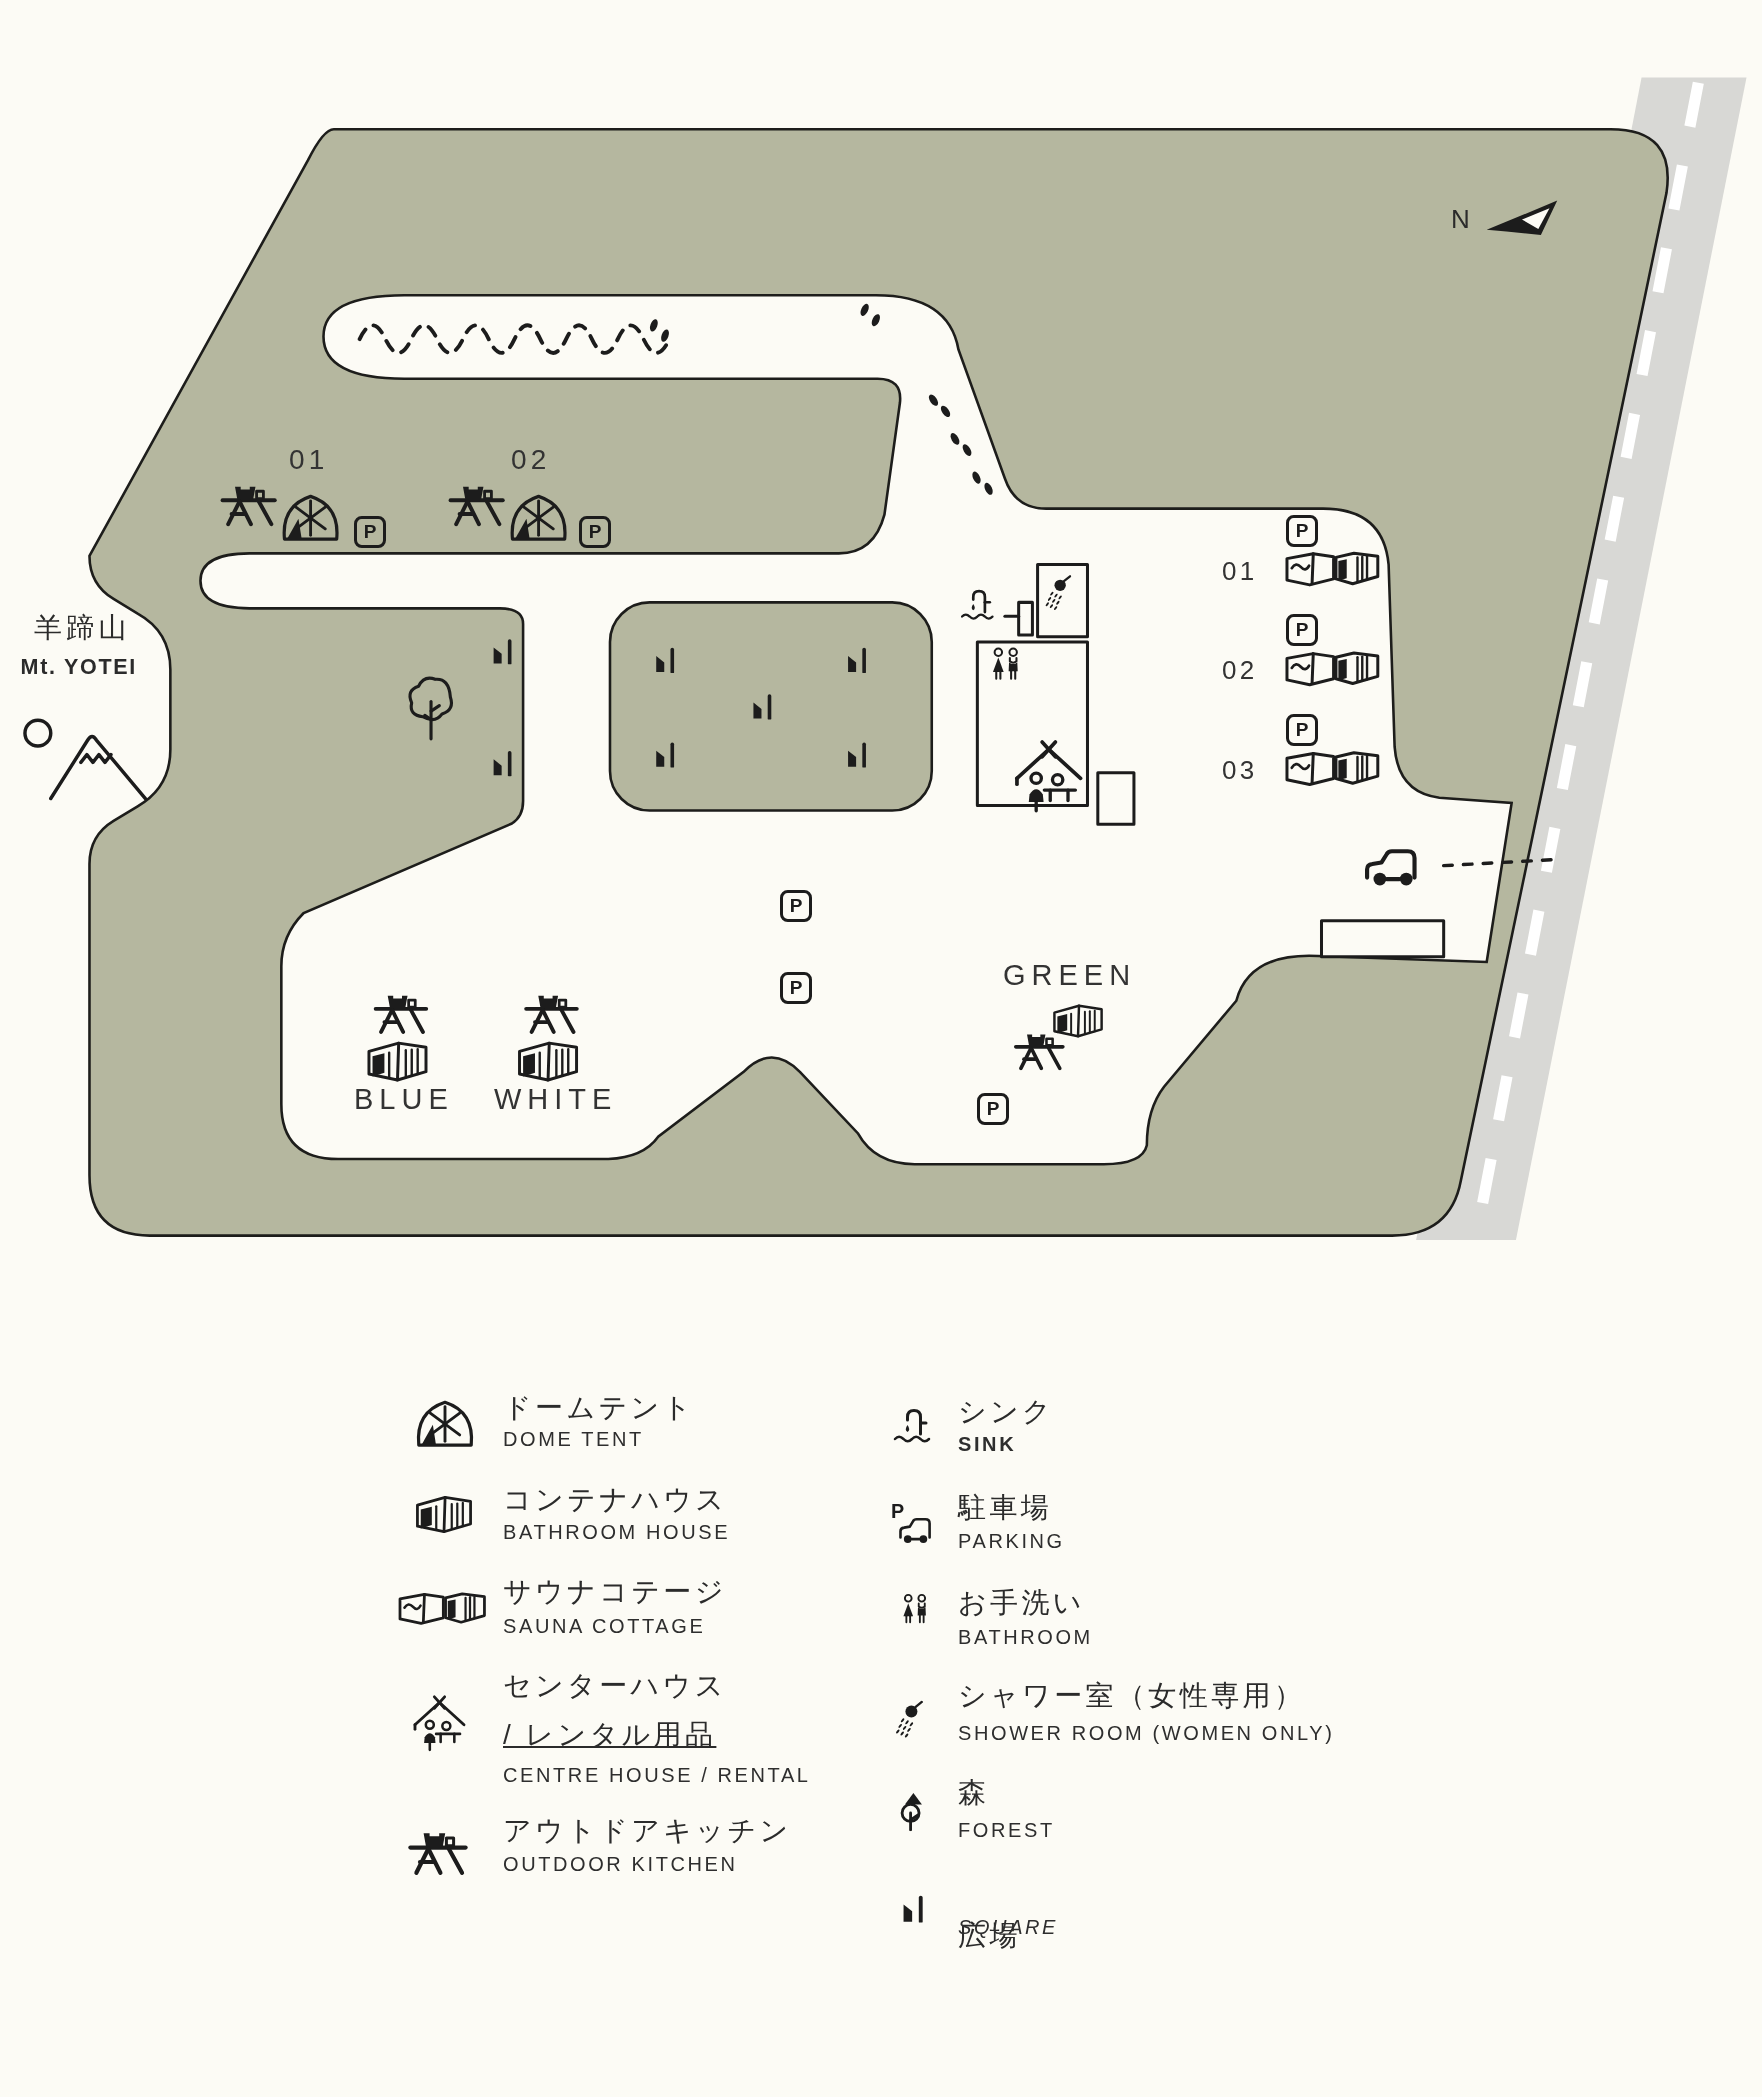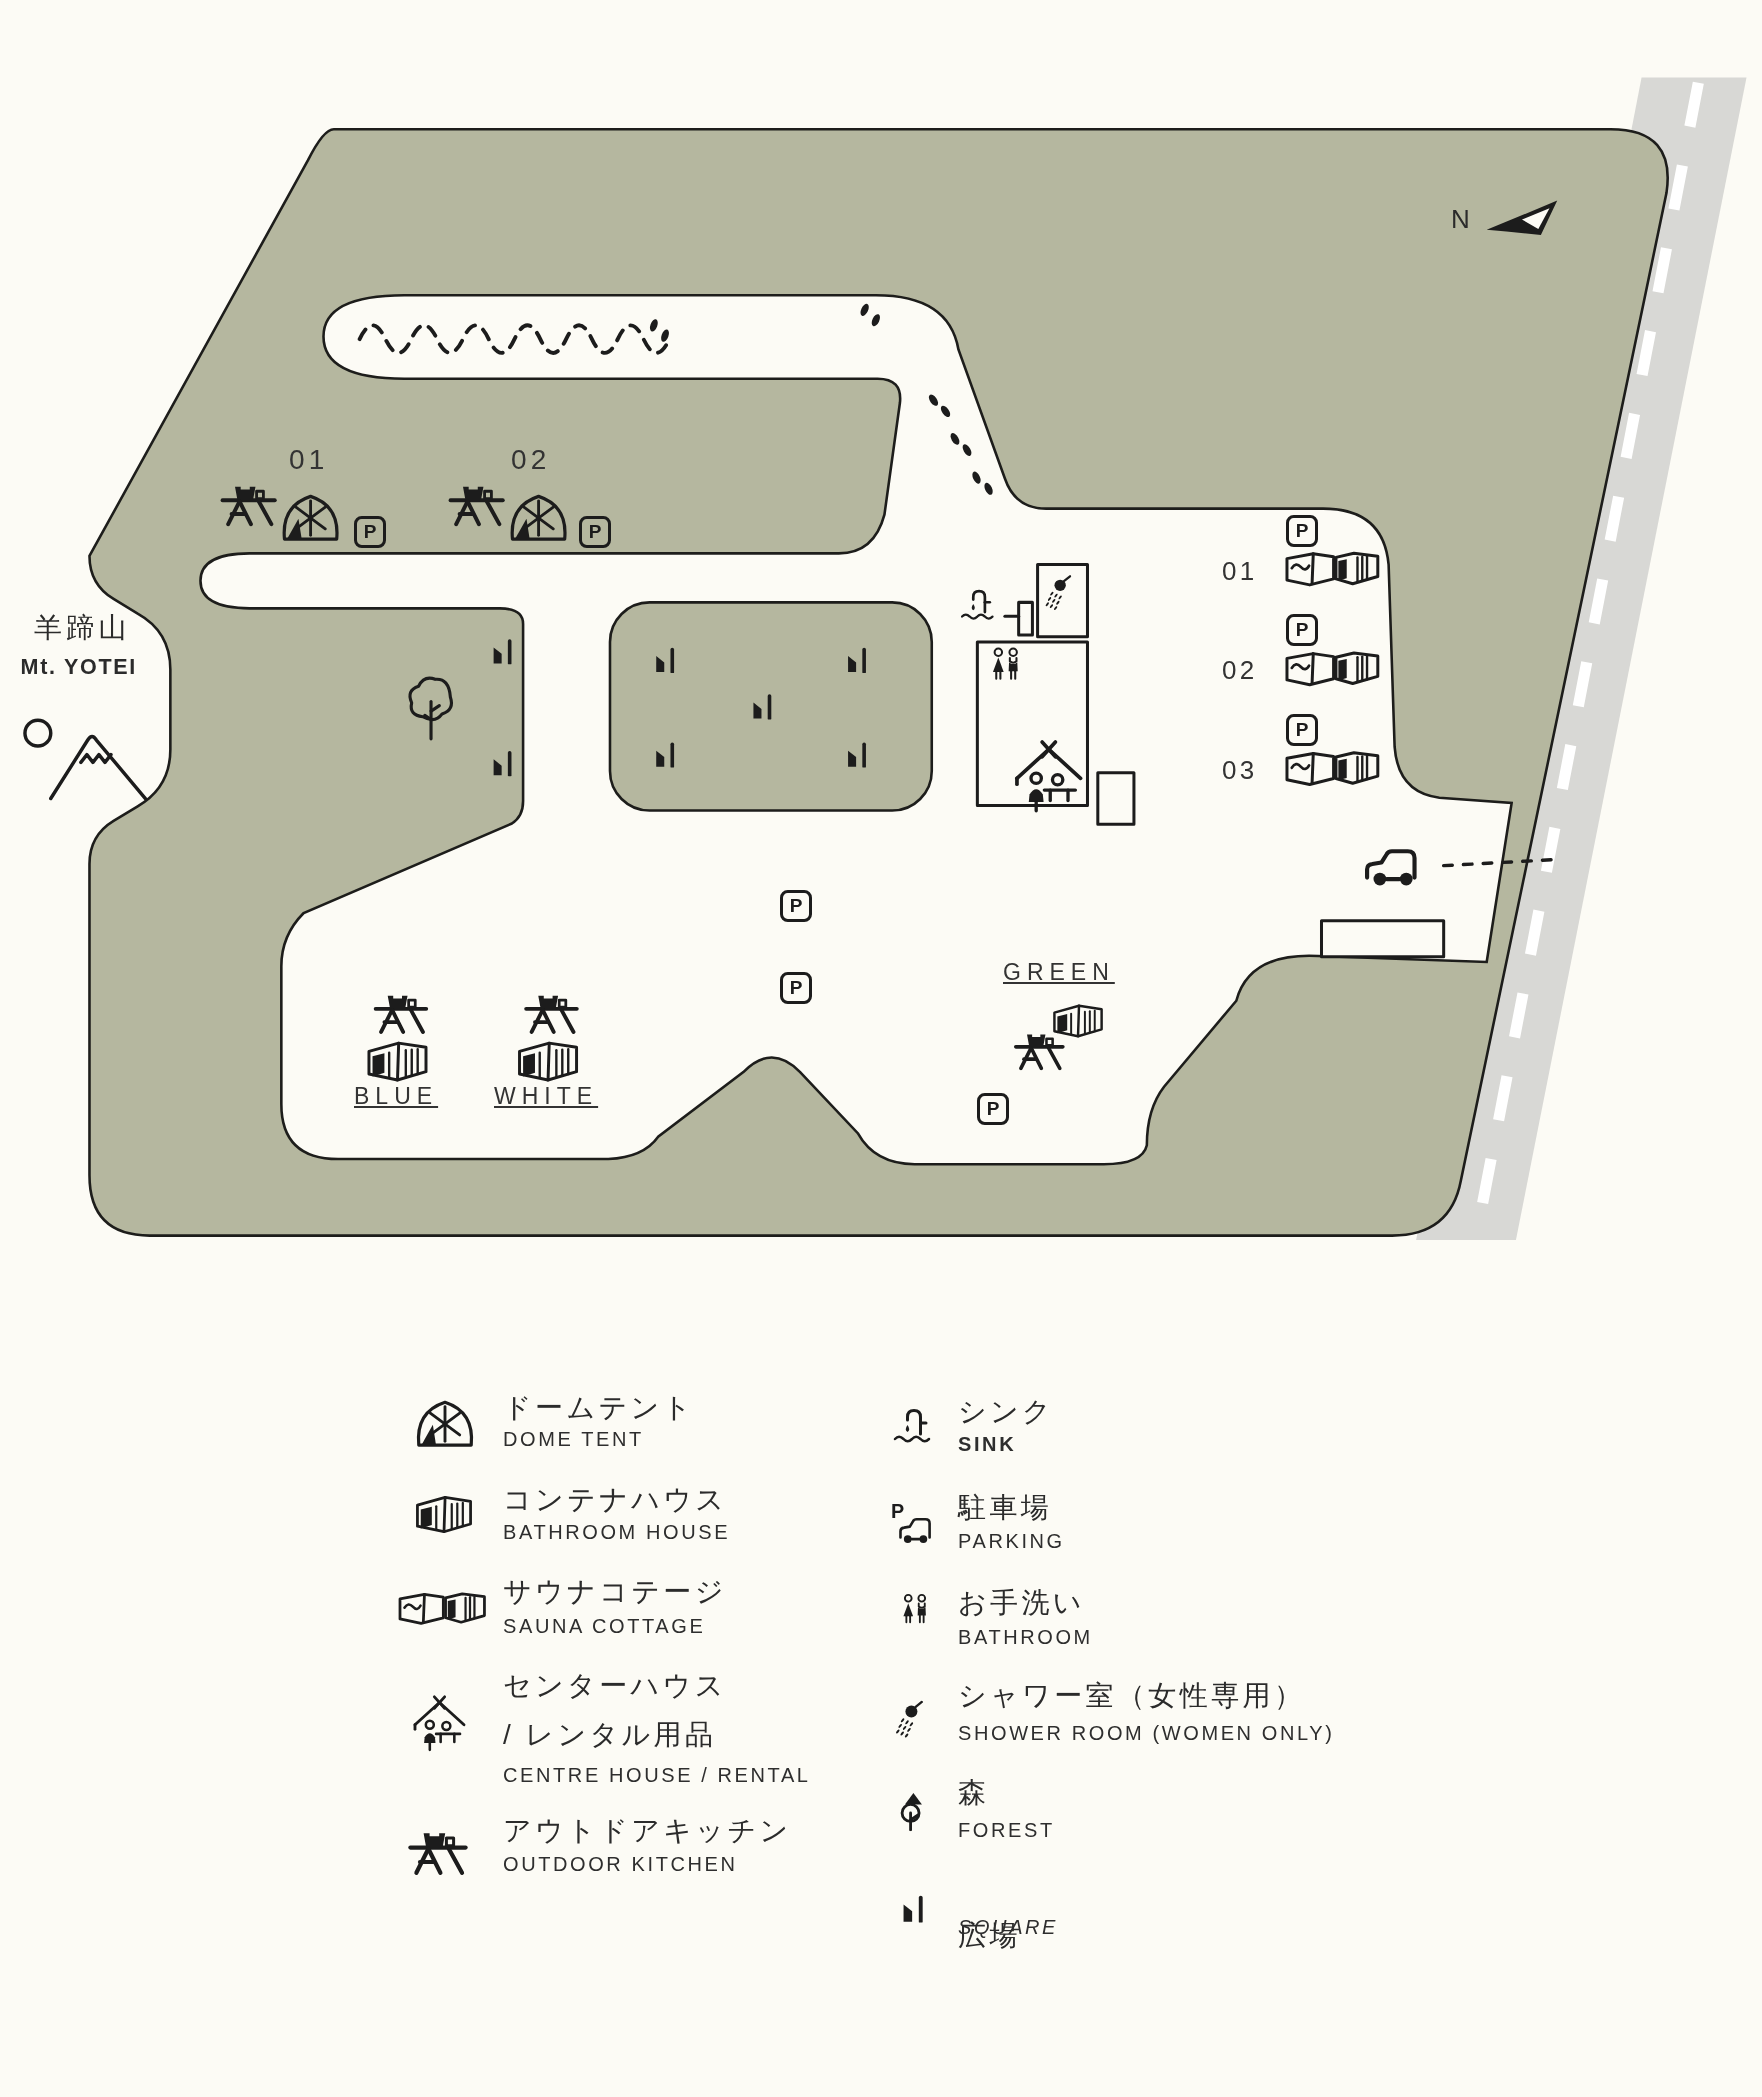--- a/index.html
+++ b/index.html
@@ -3,21 +3,21 @@
 <meta charset="utf-8">
 <style>
   html,body{margin:0;padding:0;}
   body{width:1762px;height:2098px;background:#fcfbf5;font-family:"Liberation Sans",sans-serif;color:#2b2b2b;}
   .stage{position:relative;width:1762px;height:2098px;overflow:hidden;background:#fcfbf5;}
   .mapsvg{position:absolute;left:0;top:0;}
   .lbl{position:absolute;white-space:nowrap;color:#2b2b2b;line-height:1;}
   .lbl-n{font-size:26px;letter-spacing:1.7px;}
   .lbl-site{font-size:28px;letter-spacing:4.3px;color:#333;}
   .lbl-sauna{font-size:26px;letter-spacing:3.4px;color:#333;}
-  .lbl-cont{font-size:23px;letter-spacing:6px;color:#333;text-decoration:underline;}
+  .lbl-cont{font-size:29px;letter-spacing:6px;color:#333;}
   .lbl-mtjp{font-size:28px;letter-spacing:4.3px;}
   .lbl-mten{font-size:21.5px;letter-spacing:1.7px;}
   .pbadge{position:absolute;width:26px;height:26px;border:3.4px solid #1c1c1c;border-radius:7.7px;
           display:flex;align-items:center;justify-content:center;font-size:19px;font-weight:700;
           color:#1c1c1c;background:transparent;}
   .lg-jp{position:absolute;font-size:28px;letter-spacing:3.4px;line-height:1;white-space:nowrap;}
   .lg-en{position:absolute;font-size:20px;letter-spacing:2.6px;line-height:1;white-space:nowrap;color:#2e2e2e;}
   .lg-ic{position:absolute;}
   svg .st{stroke:#1c1c1c;fill:none;stroke-linecap:round;stroke-linejoin:round;}
   svg .fl{fill:#1c1c1c;stroke:none;}
@@ -296,21 +296,21 @@
   <svg class="lg-ic" style="left:396px;top:1590px;" width="93" height="40" viewBox="0 0 165 72">
       <use href="#i-sauna"></use>
     </svg>
   <div class="lg-jp" style="left:503px;top:1578px;">サウナコテージ</div>
   <div class="lg-en" style="left:503px;top:1616px;">SAUNA COTTAGE</div>
 
   <svg class="lg-ic" style="left:411px;top:1688px;" width="57" height="69" viewBox="0 0 100 104">
       <use href="#i-centre"></use>
     </svg>
   <div class="lg-jp" style="left:503px;top:1672px;">センターハウス</div>
-  <div class="lg-jp" style="left:503px;top:1721px;">/ レンタル用品</div>
+  <div class="lg-jp" style="left:503px;top:1721px;text-decoration:underline;">/ レンタル用品</div>
   <div class="lg-en" style="left:503px;top:1765px;">CENTRE HOUSE / RENTAL</div>
 
   <svg class="lg-ic" style="left:408px;top:1824px;" width="60" height="52" viewBox="0 0 100 84">
       <use href="#i-kitchen"></use>
     </svg>
   <div class="lg-jp" style="left:503px;top:1817px;">アウトドアキッチン</div>
   <div class="lg-en" style="left:503px;top:1854px;">OUTDOOR KITCHEN</div>
 
   <svg class="lg-ic" style="left:889px;top:1402px;" width="50" height="48" viewBox="0 0 100 96">
       <use href="#i-sink"></use>

